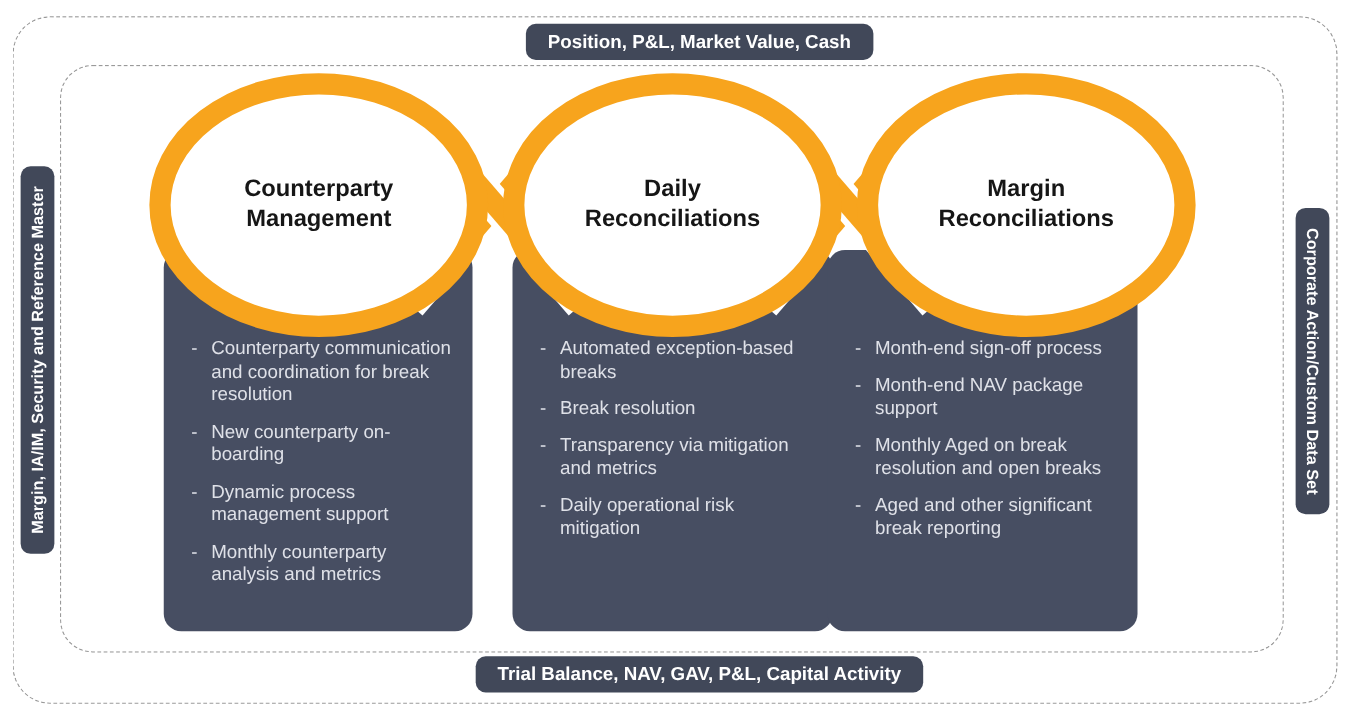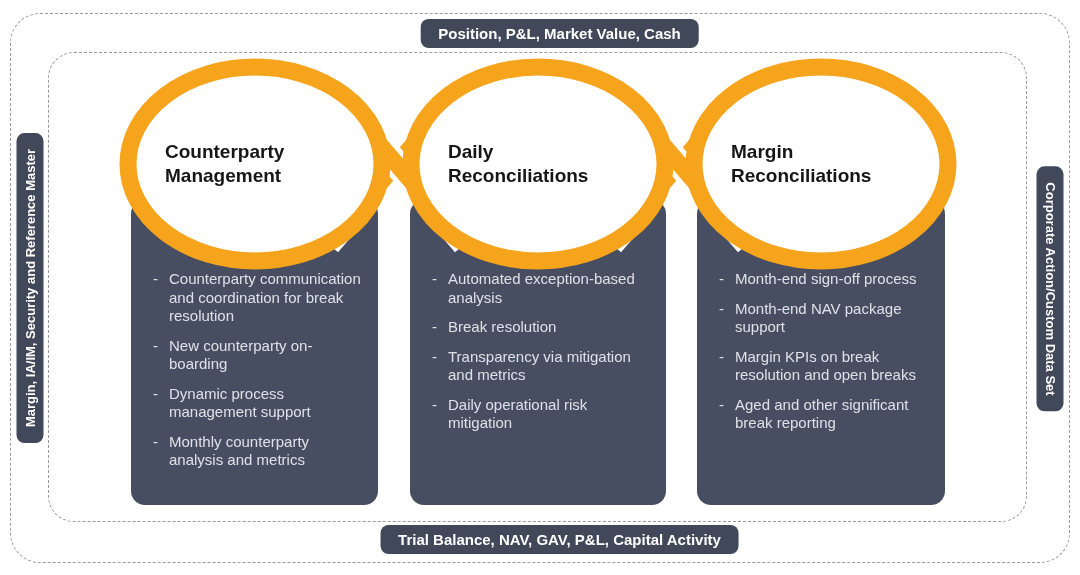--- a/index.html
+++ b/index.html
@@ -47,25 +47,25 @@
   }
   .panel li::before{content:"-";position:absolute;left:0;top:0;}
   .ribbon{
     position:absolute;left:0;top:0;z-index:2;pointer-events:none;
   }
   .ribbon .wu{stroke:#ffffff;stroke-width:27;fill:none;stroke-linecap:butt;}
   .ribbon .os{stroke:var(--orange);stroke-width:17;fill:none;stroke-linecap:butt;}
   .ribbon .loop{fill:#ffffff;stroke:var(--orange);stroke-width:17;}
   .loop-title{
     position:absolute;top:164px;width:180px;transform:translate(-50%,-50%);
-    text-align:left;font-weight:bold;font-size:19px;line-height:24px;
+    text-align:center;font-weight:bold;font-size:19px;line-height:24px;
     color:var(--heading);z-index:3;
   }
   .t1{left:255px;} .t2{left:538px;} .t3{left:821px;}
-  .p1{left:131px;width:247px;} .p2{left:410px;width:256px;} .p3{left:697px;width:248px;}
+  .p1{left:131px;width:247px;} .p2{left:410px;width:256px;} .p3{left:662px;width:248px;}
 </style>
 </head>
 <body>
 
 <div class="stage">
 
   <div class="outer-border"></div>
   <div class="inner-border"></div>
 
   <div class="badge top">Position, P&amp;L, Market Value, Cash</div>
@@ -76,31 +76,31 @@
   <div class="panel p1">
     <ul>
         <li>Counterparty communication and coordination for break resolution</li>
         <li>New counterparty on-boarding</li>
         <li>Dynamic process management support</li>
         <li>Monthly counterparty analysis and metrics</li>
       </ul>
   </div>
   <div class="panel p2">
     <ul>
-        <li>Automated exception-based analysis</li>
+        <li>Automated exception-based breaks</li>
         <li>Break resolution</li>
         <li>Transparency via mitigation and metrics</li>
         <li>Daily operational risk mitigation</li>
       </ul>
   </div>
   <div class="panel p3">
     <ul>
         <li>Month-end sign-off process</li>
         <li>Month-end NAV package support</li>
-        <li>Margin KPIs on break resolution and open breaks</li>
+        <li>Monthly Aged on break resolution and open breaks</li>
         <li>Aged and other significant break reporting</li>
       </ul>
   </div>
 
   <svg class="ribbon" width="1080" height="575" viewBox="0 0 1080 575">
 
     <path class="wu" d="M327.8 243.5 L465.2 84.5"></path>
     <path class="wu" d="M610.8 243.5 L748.2 84.5"></path>
     <path class="os" d="M327.8 243.5 L465.2 84.5"></path>
     <path class="os" d="M610.8 243.5 L748.2 84.5"></path>

